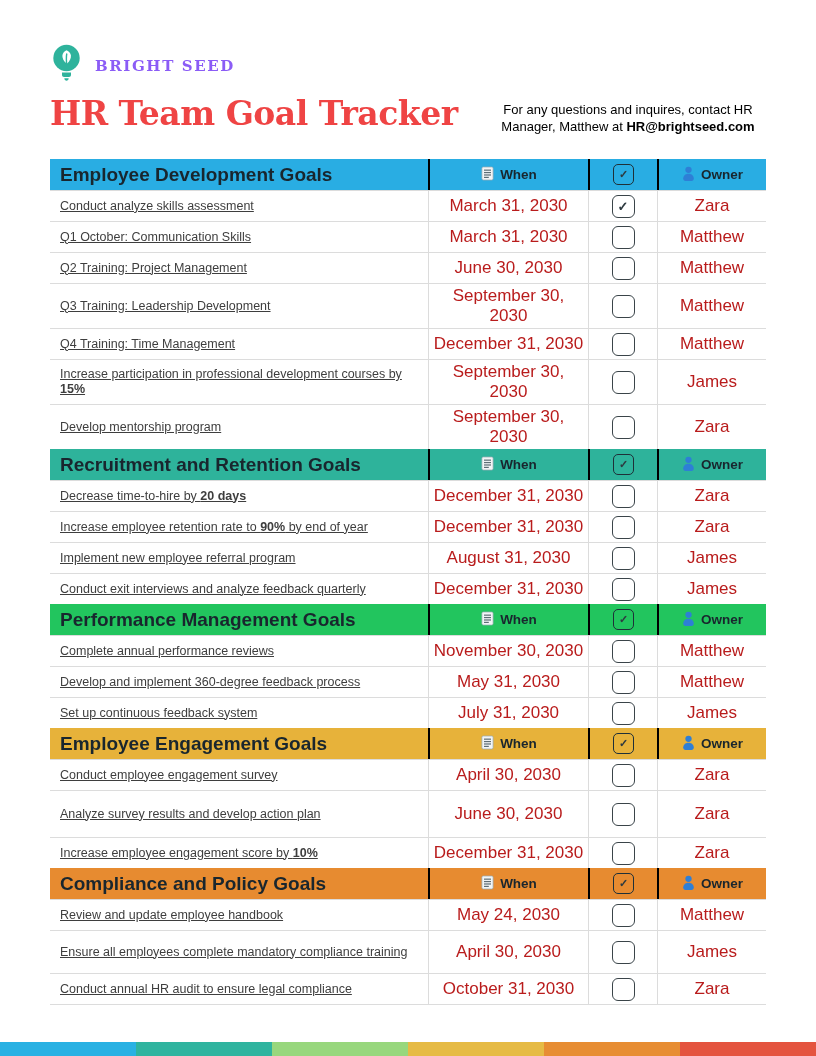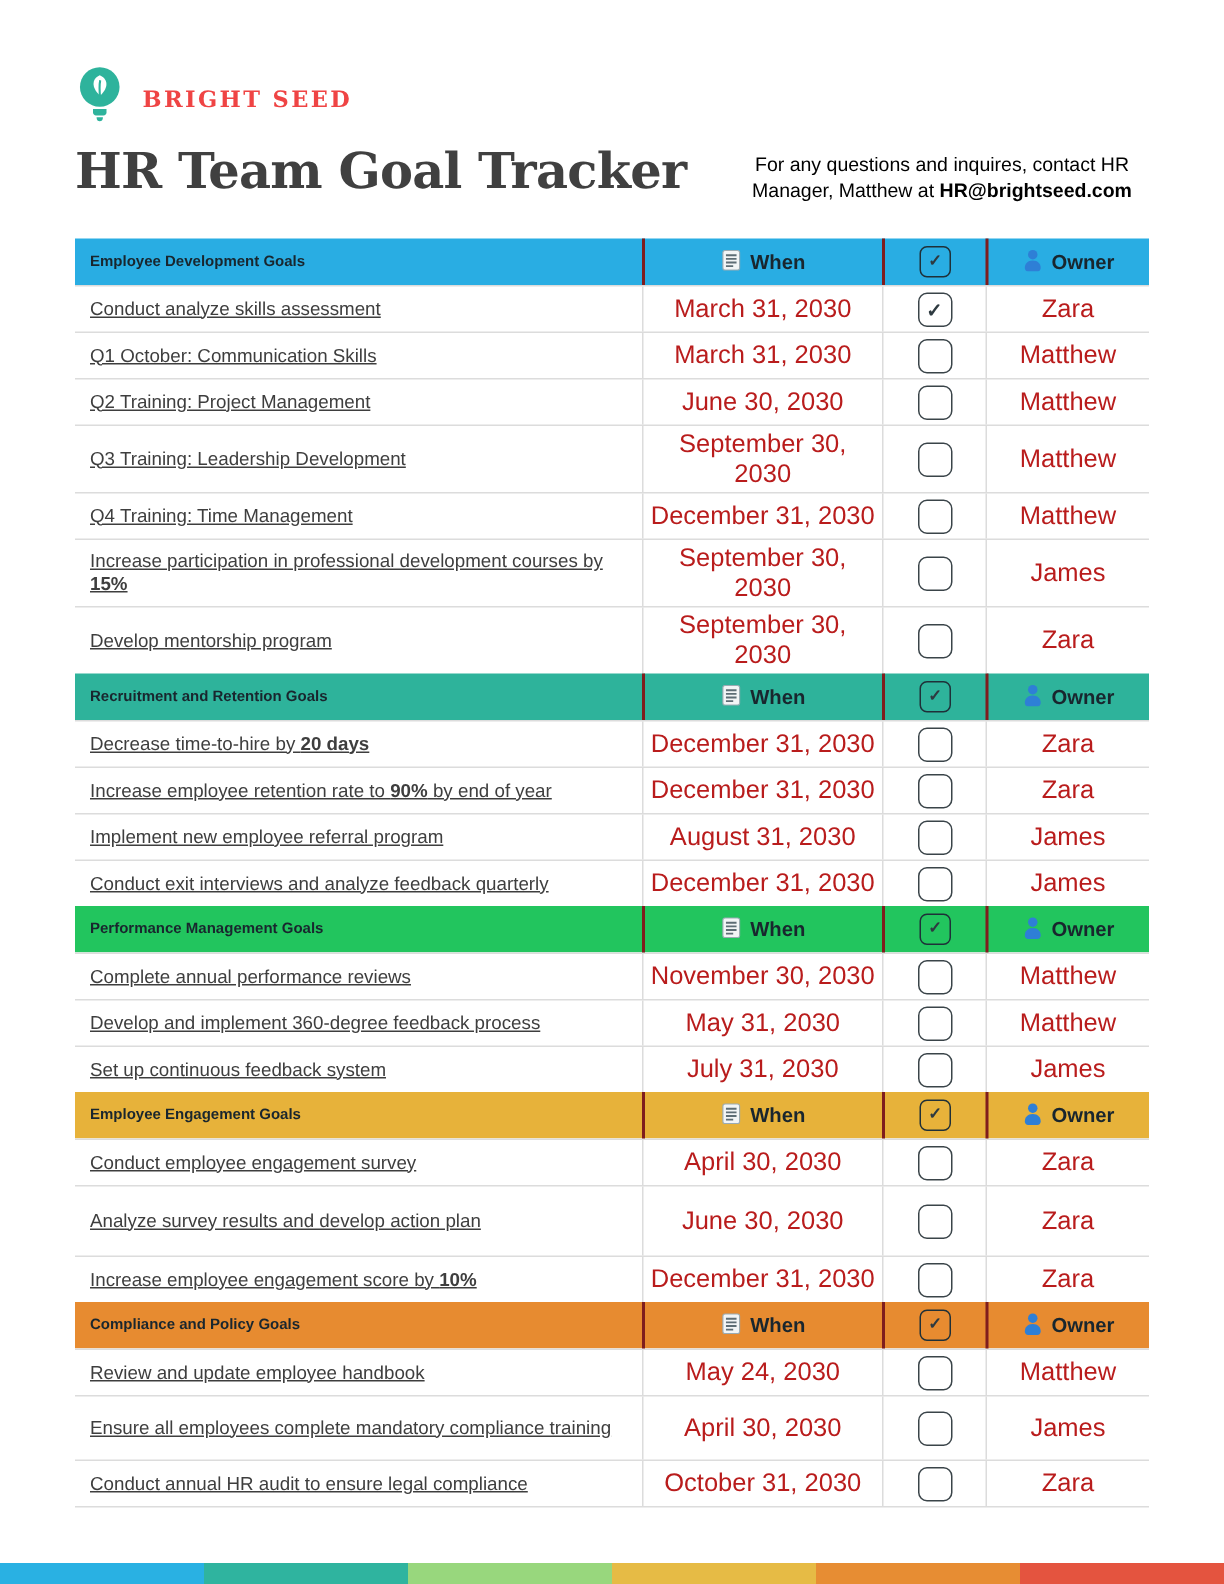--- a/index.html
+++ b/index.html
@@ -1,46 +1,46 @@
 <!DOCTYPE html>
 <html><head>
 <meta charset="utf-8">
 <style>
   html,body{margin:0;padding:0;}
   body{width:816px;height:1056px;position:relative;background:#ffffff;
        font-family:"Liberation Sans",sans-serif;color:#323232;overflow:hidden;}
   .content{position:absolute;left:50px;top:45px;width:716px;}
   .brand{display:flex;align-items:center;gap:12px;height:42px;}
   .brand-name{font-family:"DejaVu Serif",serif;font-weight:bold;font-size:15px;
-              letter-spacing:1.6px;color:#ef4444;}
+              letter-spacing:1.6px;color:#8b5cf6;}
   .masthead{display:flex;justify-content:space-between;align-items:flex-start;margin-top:8px;}
   .page-title{font-family:"DejaVu Serif",serif;font-weight:bold;font-size:33px;
-              color:#404040;line-height:1.15;letter-spacing:-0.5px;}
+              color:#ef4444;line-height:1.15;letter-spacing:-0.5px;}
   .contact{width:276px;text-align:center;font-size:13px;color:#000000;line-height:17px;margin-top:6px;}
   .contact b{font-weight:bold;}
 
   .goal-table{margin-top:24px;border-bottom:1px solid #dcdcdc;}
   .row{display:grid;grid-template-columns:378px 160px 69px 109px;box-sizing:border-box;
        min-height:31px;border-top:1px solid #dcdcdc;background:#fff;}
   .row.h43{min-height:43px;}
   .row.h47{min-height:47px;}
   .cell{display:flex;align-items:center;box-sizing:border-box;}
   .row:not(.section-header) .cell + .cell{border-left:1px solid #dcdcdc;}
   .goal-cell{padding:4px 12px 4px 10px;}
   .goal-link{color:#3e3e3e;font-size:12.5px;line-height:15px;text-decoration:underline;cursor:pointer;}
   .goal-link b{font-weight:bold;}
   .when-cell,.owner-cell{justify-content:center;text-align:center;font-size:17px;color:#b91c1c;padding:2px 4px;}
   .check-cell{justify-content:center;}
   .checkbox{width:21px;height:21px;border:1.7px solid #3a4449;border-radius:6px;background:#fff;
             display:flex;align-items:center;justify-content:center;cursor:pointer;}
   .checkmark{font-size:13px;font-weight:bold;color:#2e3a40;line-height:1;}
 
   .section-header{border-top:none;}
-  .section-header .cell + .cell{border-left:2px solid #7f1d1d;}
-  .section-title{padding-left:10px;font-weight:bold;font-size:10px;color:#19262e;}
+  .section-header .cell + .cell{border-left:2px solid #000000;}
+  .section-title{padding-left:10px;font-weight:bold;font-size:19px;color:#19262e;}
   .col-head{justify-content:center;gap:6px;font-weight:bold;font-size:13.5px;color:#19262e;}
   .hdr-checkbox{width:19px;height:19px;border:1.7px solid #1f3038;border-radius:5px;
                 display:flex;align-items:center;justify-content:center;}
   .hdr-checkbox .checkmark{font-size:11px;}
 
   .stripe{position:absolute;left:0;bottom:0;width:816px;height:14px;display:flex;}
   .stripe div{flex:1;}
 </style>
 </head>
 <body>

